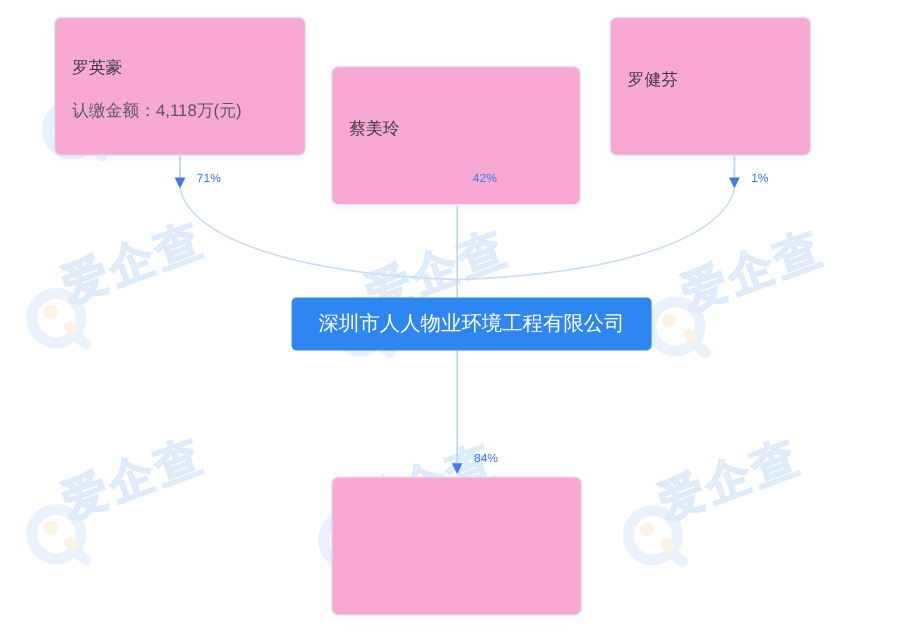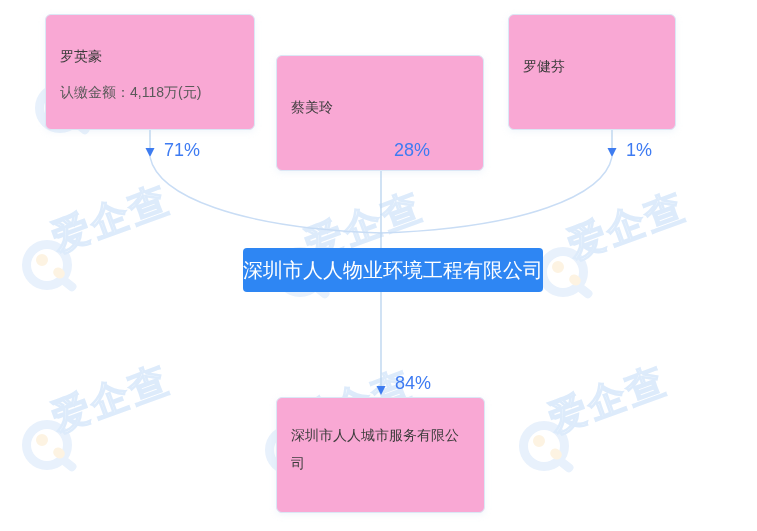--- a/index.html
+++ b/index.html
@@ -42,27 +42,27 @@
   .ent-1 { left:45px;  top:14px; width:210px; }
   .ent-2 { left:276px; top:14px; width:208px;margin-top:41px; }
   .ent-3 { left:508px; top:14px; width:168px; }
 
   .ent-sub { left:276px; top:397px; width:209px; }
 
   
   .company {
     position:absolute; z-index:2; left:243px; top:248px; width:300px; height:44px;
     background:#2e86f3; border-radius:4px; color:#ffffff;
-    font-size:20px; line-height:44px; text-align:center; cursor:pointer;
+    font-size:17px; line-height:44px; text-align:center; cursor:pointer;
     white-space:nowrap;
   }
 
   
   .pct {
-    position:absolute; z-index:2; font-size:18px; color:#3e7bf2; line-height:18px;
+    position:absolute; z-index:2; font-size:10px; color:#3e7bf2; line-height:18px;
     white-space:nowrap;
   }
   .pct-1 { left:164px; top:141px; }
   .pct-2 { left:394px; top:141px; }
   .pct-3 { left:626px; top:141px; }
   .pct-sub { left:395px; top:374px; }
 </style>
 </head>
 <body>
 
@@ -141,23 +141,22 @@
     <div class="ent-amount"><span>认缴金额：</span><span>4,118万(元)</span></div>
   </div>
   <div class="ent ent-2">
     <div class="ent-name">蔡美玲</div>
   </div>
   <div class="ent ent-3">
     <div class="ent-name">罗健芬</div>
   </div>
 
   <div class="pct pct-1">71%</div>
-  <div class="pct pct-2">28%</div>
+  <div class="pct pct-2">42%</div>
   <div class="pct pct-3">1%</div>
   <div class="pct pct-sub">84%</div>
 
   <div class="company">深圳市人人物业环境工程有限公司</div>
 
   <div class="ent ent-sub">
-    <div class="ent-name">深圳市人人城市服务有限公司</div>
   </div>
 
 </div>
 
 </body></html>

